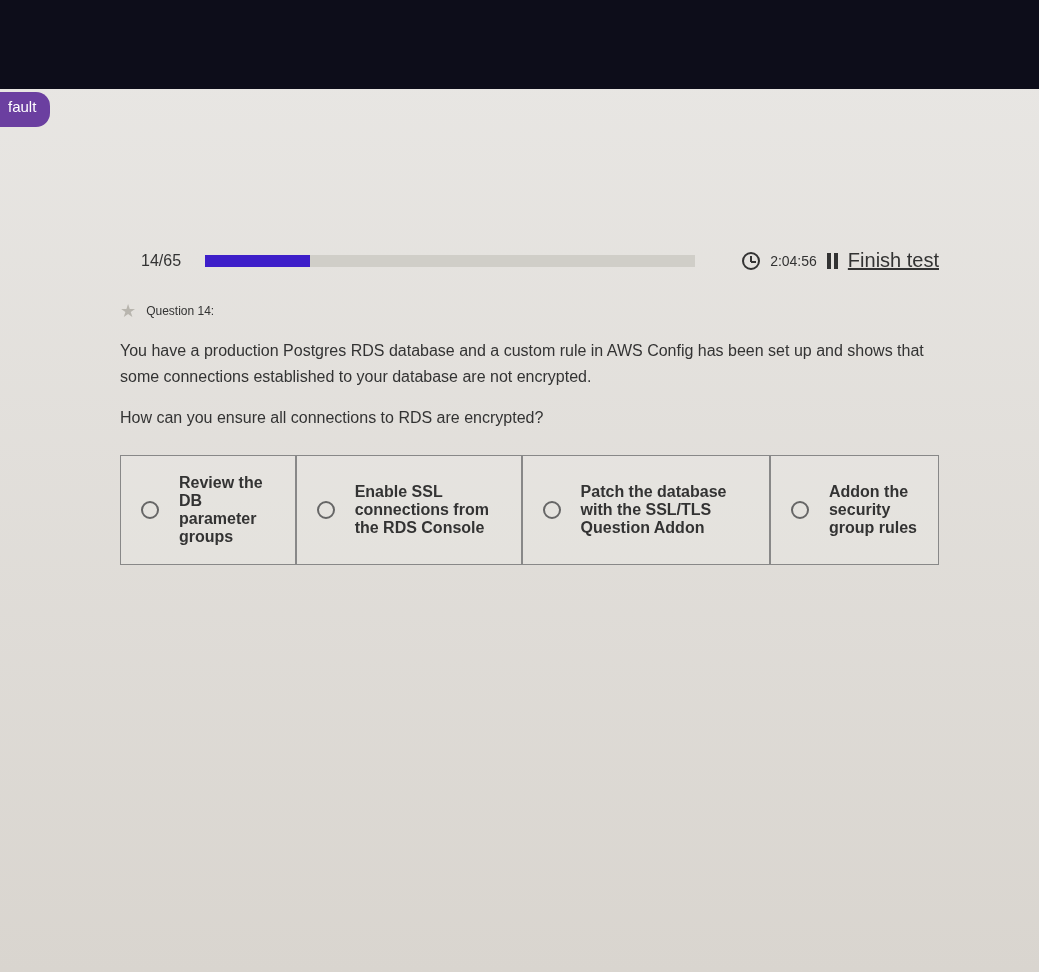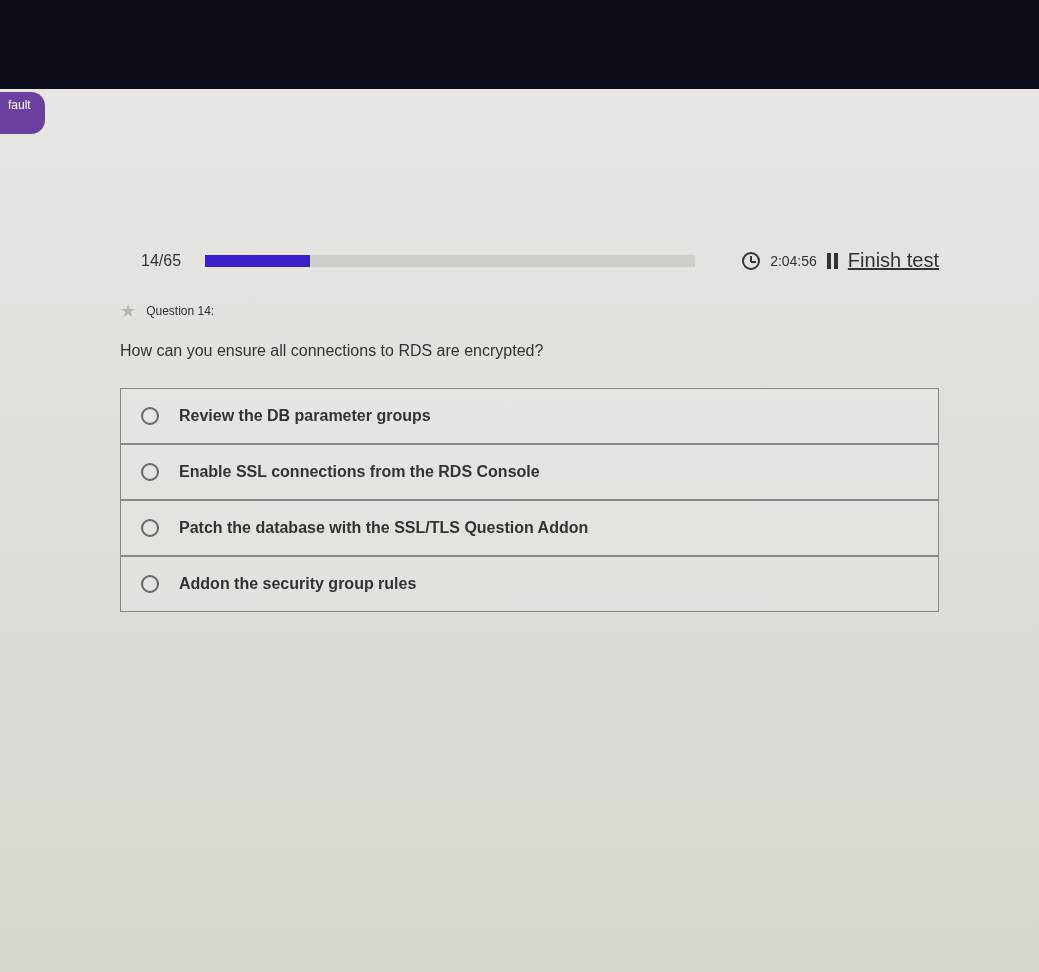--- a/index.html
+++ b/index.html
@@ -17,23 +17,23 @@
     .dark-top {
       height: 89px;
       background: #0d0d1a;
     }
     .tab-badge {
       position: absolute;
       top: 92px;
       left: 0;
       background: #6b3fa0;
       color: white;
-      padding: 6px 14px 22px 8px;
+      padding: 6px 14px 12px 8px;
       border-radius: 0 14px 14px 0;
-      font-size: 12px;
+      font-size: 15px;
       font-weight: 500;
     }
     .content-area {
       padding: 160px 100px 40px 120px;
     }
     .header-row {
       display: flex;
       align-items: center;
       gap: 16px;
       margin-bottom: 28px;
@@ -132,21 +132,21 @@
     }
     .question-prompt {
       font-size: 16px;
       color: #333;
       line-height: 1.6;
       margin-bottom: 24px;
       margin-top: 16px;
     }
     .options {
       display: flex;
-      flex-direction: column;
+      flex-direction: row;
       gap: 0;
     }
     .option {
       border: 1px solid #888;
       background: rgba(255,255,255,0.15);
       padding: 18px 20px;
       display: flex;
       align-items: center;
       gap: 20px;
       cursor: pointer;
@@ -189,20 +189,21 @@
         </span>
       <span class="finish-link">Finish test</span>
     </div>
   </div>
 
   <div class="question-header">
     <span class="star-icon">★</span>
     <span class="question-label">Question 14:</span>
   </div>
 
+  <p class="question-text">You have a production Postgres RDS database and a custom rule in AWS Config has been set up and shows that some connections established to your database are not encrypted.</p>
   <p class="question-prompt">How can you ensure all connections to RDS are encrypted?</p>
 
   <div class="options">
     <div class="option">
       <span class="radio"></span>
       <span class="option-text">Review the DB parameter groups</span>
     </div>
     <div class="option">
       <span class="radio"></span>
       <span class="option-text">Enable SSL connections from the RDS Console</span>

